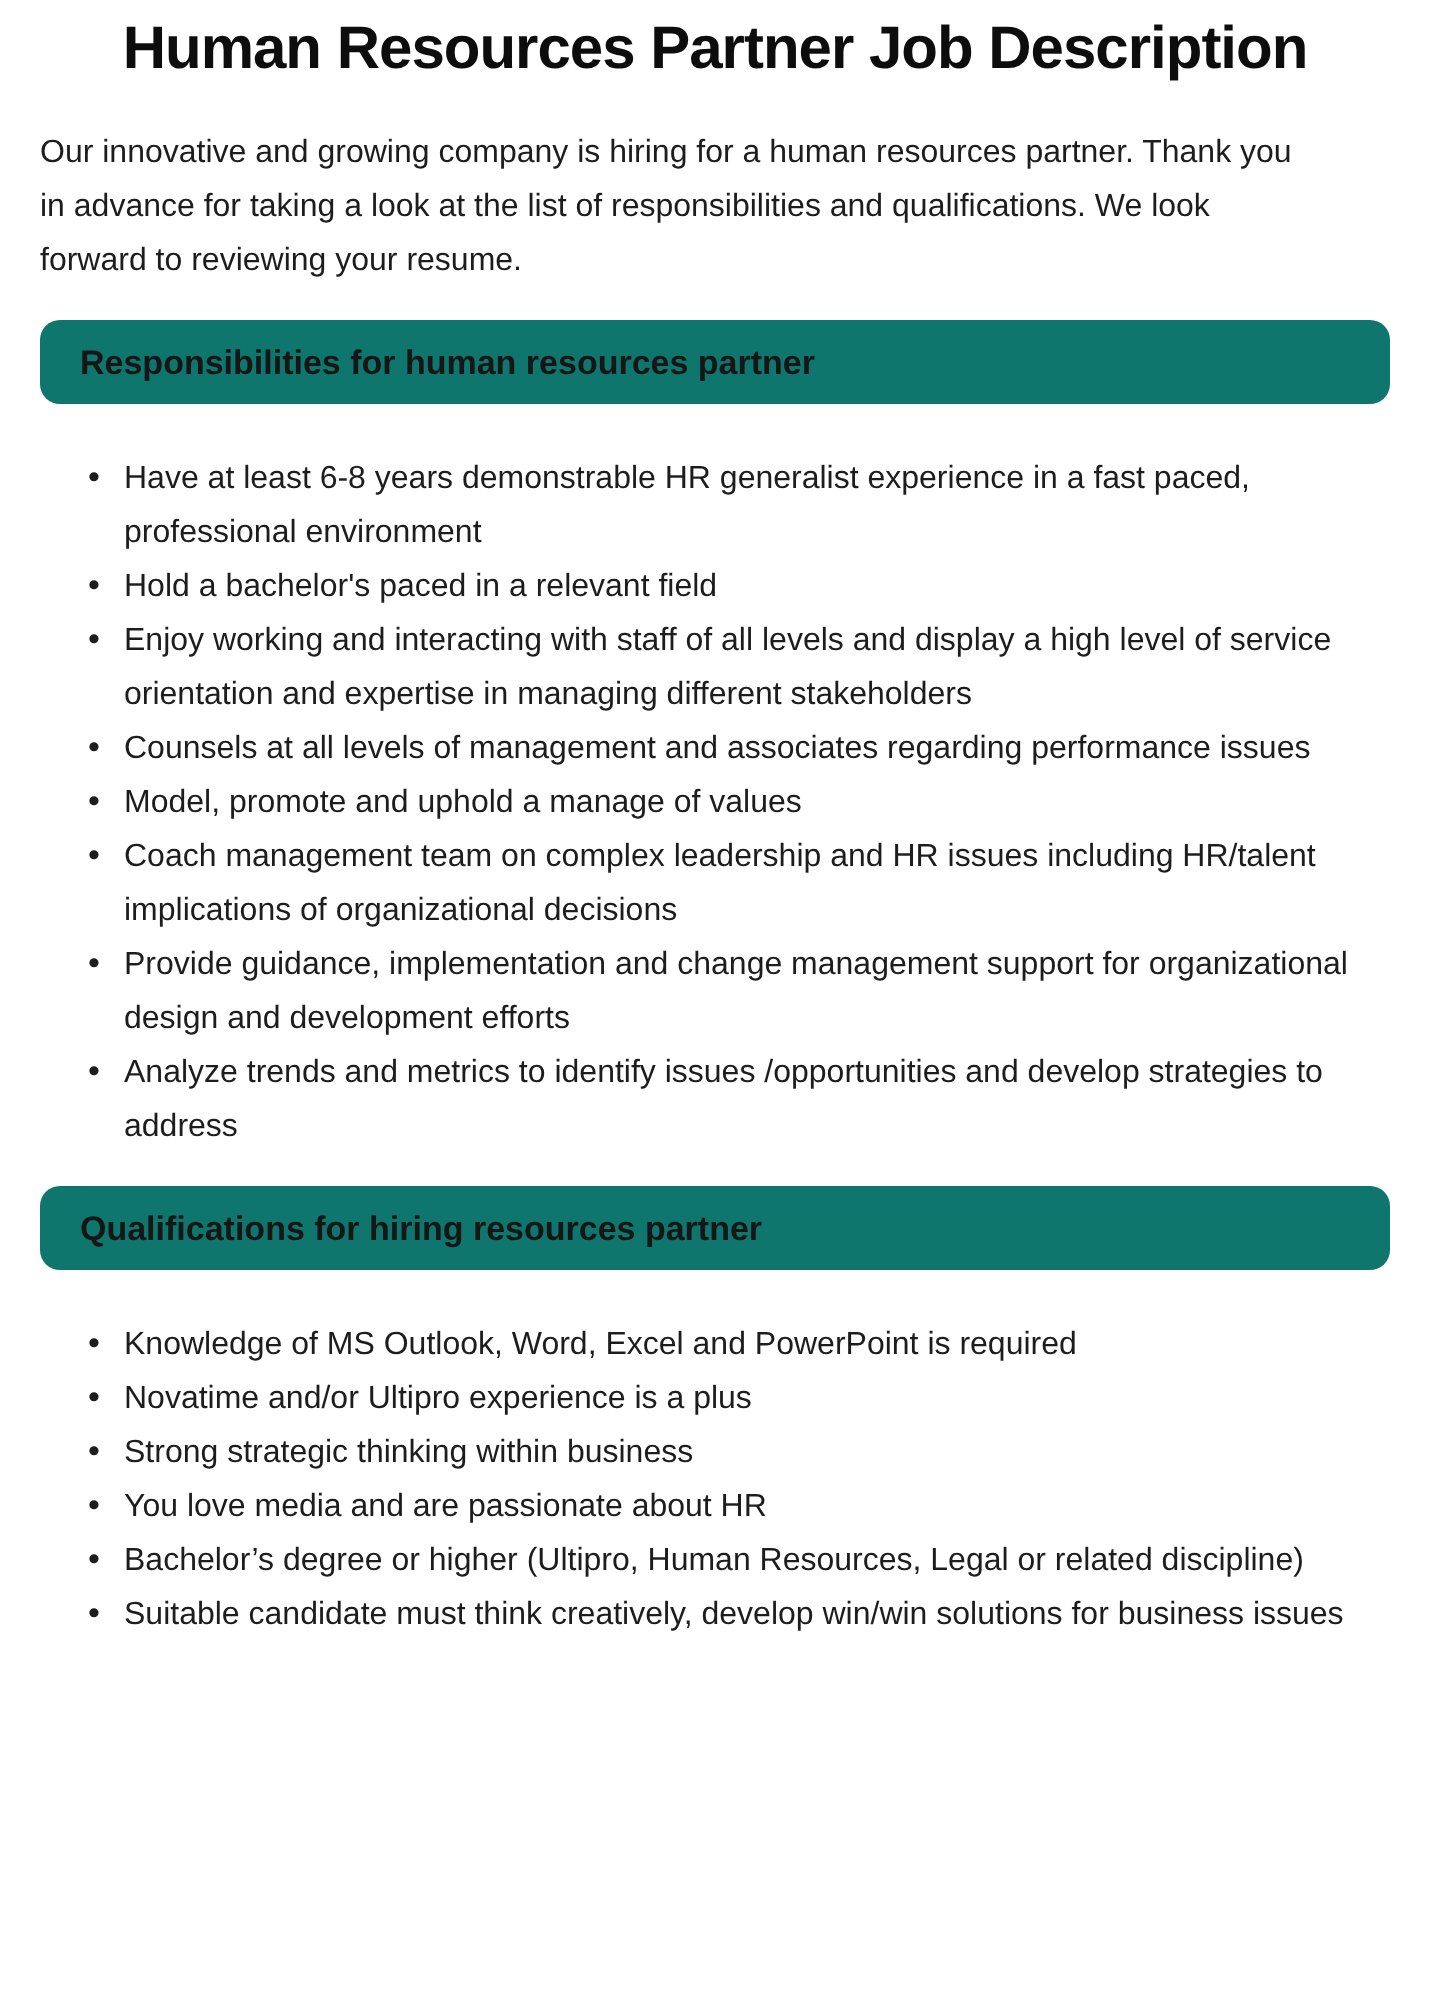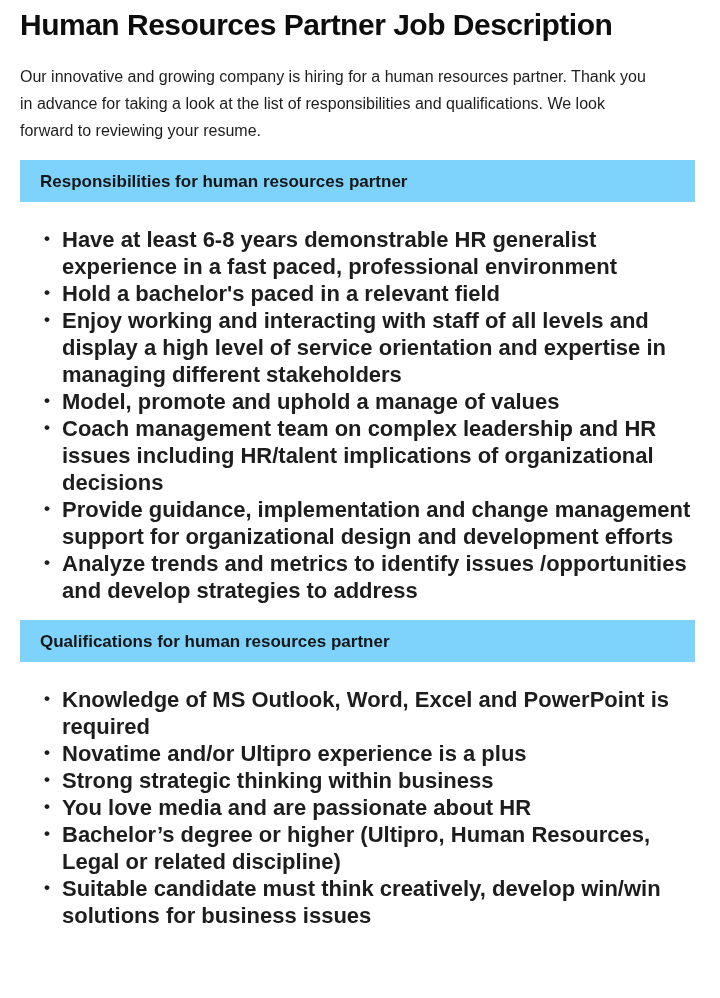--- a/index.html
+++ b/index.html
@@ -17,48 +17,49 @@
   }
   .page {
     padding: 6px 25px 0 20px;
   }
   .page-title {
     margin: 2px 0 0 0;
     font-size: 30px;
     line-height: 34px;
     font-weight: bold;
     letter-spacing: -0.5px;
+    text-align: center;
     color: #0d0d0d;
   }
   .intro {
     margin: 21px 0 0 0;
     max-width: 640px;
     font-size: 16px;
     line-height: 27px;
     color: #1d1d1d;
   }
   .section-bar {
     margin-top: 16px;
-    background: #7dd3fc;
+    background: #0f766e;
     padding: 11px 20px 10px 20px;
+    border-radius: 10px;
   }
   .section-heading {
     font-size: 17px;
     line-height: 21px;
     font-weight: bold;
     color: #161616;
   }
   ul.bullet-list {
     margin: 24px 0 0 0;
     padding: 0 0 0 24px;
     list-style: none;
-    font-size: 22px;
+    font-size: 16px;
     line-height: 27px;
     color: #1d1d1d;
-    font-weight: bold;
   }
   ul.bullet-list li {
     position: relative;
     padding-left: 18px;
   }
   ul.bullet-list li::before {
     content: "\2022";
     position: absolute;
     left: 0;
     top: -1px;
@@ -76,28 +77,29 @@
   <p class="intro">Our innovative and growing company is hiring for a human resources partner. Thank you in advance for taking a look at the list of responsibilities and qualifications. We look forward to reviewing your resume.</p>
 
   <div class="section-bar">
     <div class="section-heading">Responsibilities for human resources partner</div>
   </div>
 
   <ul class="bullet-list">
     <li>Have at least 6-8 years demonstrable HR generalist experience in a fast paced, professional environment</li>
     <li>Hold a bachelor's paced in a relevant field</li>
     <li>Enjoy working and interacting with staff of all levels and display a high level of service orientation and expertise in managing different stakeholders</li>
+    <li>Counsels at all levels of management and associates regarding performance issues</li>
     <li>Model, promote and uphold a manage of values</li>
     <li>Coach management team on complex leadership and HR issues including HR/talent implications of organizational decisions</li>
     <li>Provide guidance, implementation and change management support for organizational design and development efforts</li>
     <li>Analyze trends and metrics to identify issues /opportunities and develop strategies to address</li>
   </ul>
 
   <div class="section-bar">
-    <div class="section-heading">Qualifications for human resources partner</div>
+    <div class="section-heading">Qualifications for hiring resources partner</div>
   </div>
 
   <ul class="bullet-list">
     <li>Knowledge of MS Outlook, Word, Excel and PowerPoint is required</li>
     <li>Novatime and/or Ultipro experience is a plus</li>
     <li>Strong strategic thinking within business</li>
     <li>You love media and are passionate about HR</li>
     <li>Bachelor’s degree or higher (Ultipro, Human Resources, Legal or related discipline)</li>
     <li>Suitable candidate must think creatively, develop win/win solutions for business issues</li>
   </ul>

